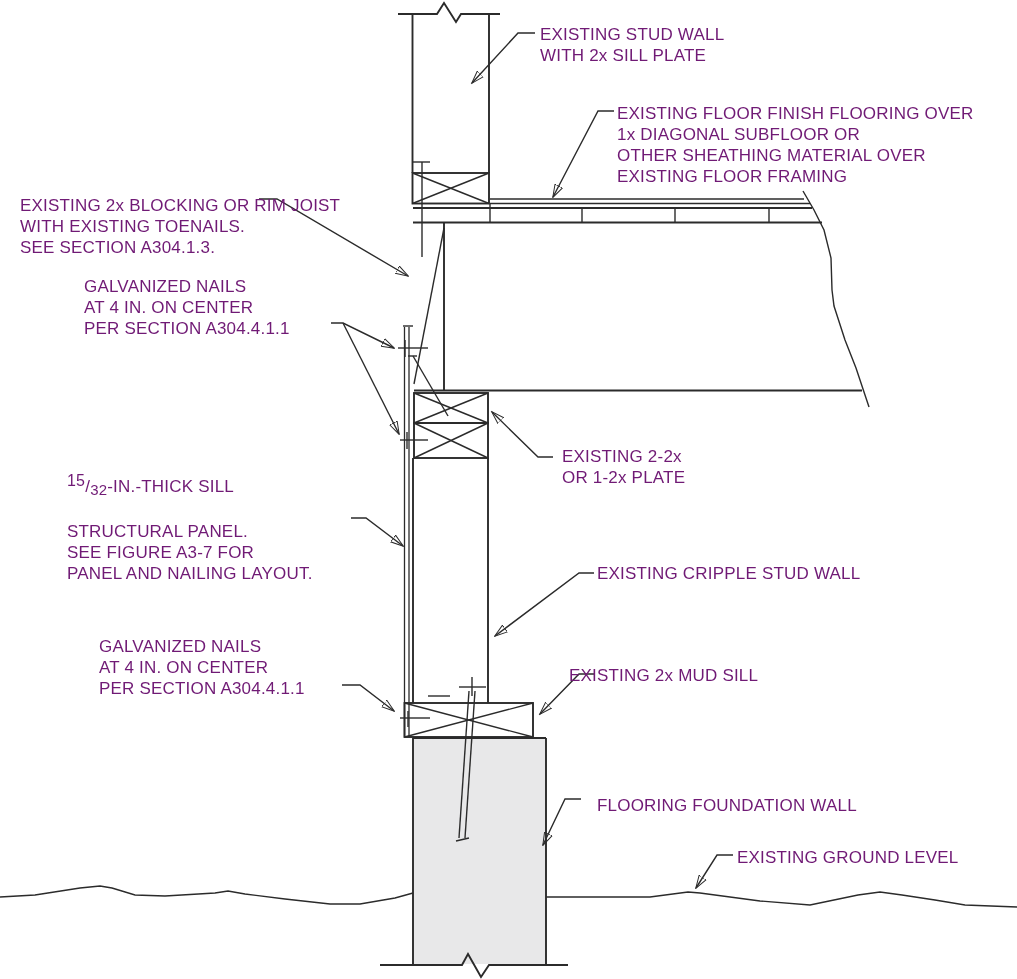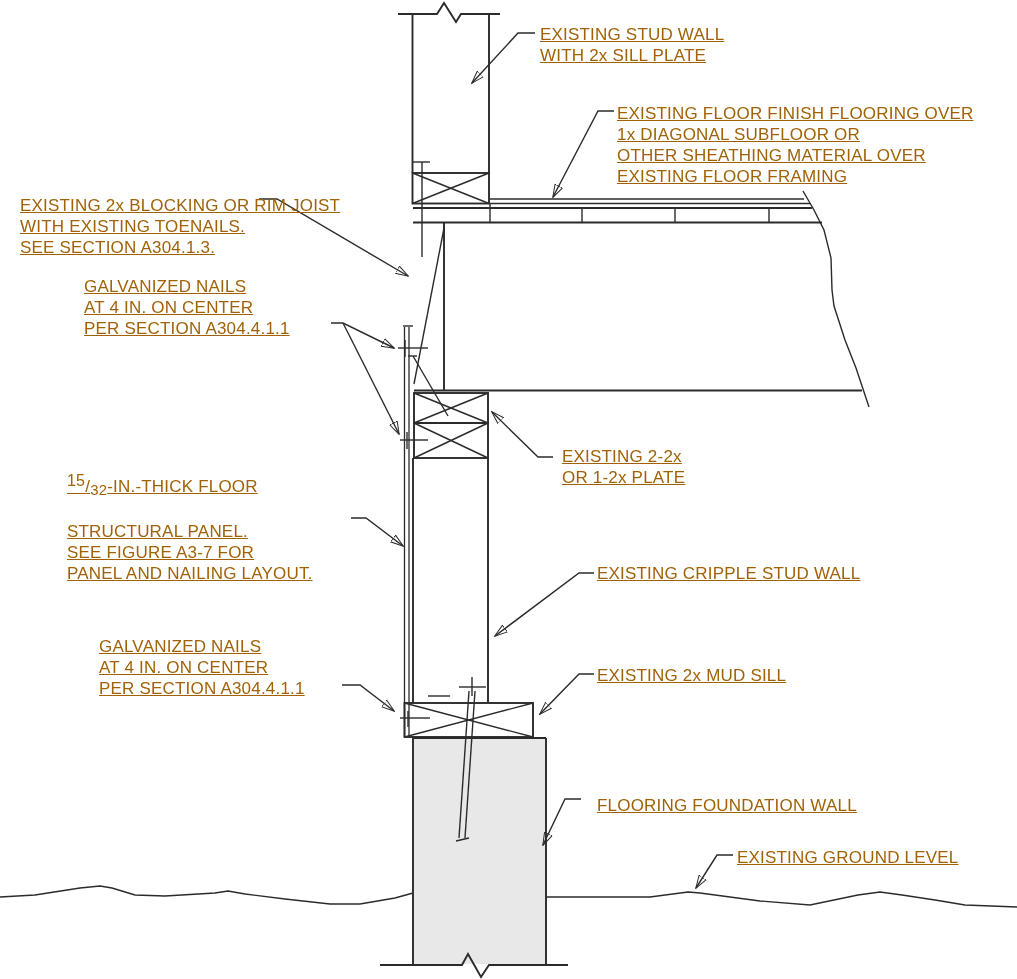--- a/index.html
+++ b/index.html
@@ -3,21 +3,21 @@
 <meta charset="utf-8">
 <style>
   html,body{margin:0;padding:0;background:#ffffff;}
   #canvas{
     position:relative;width:1017px;height:979px;background:#ffffff;
     font-family:"Liberation Sans",sans-serif;color:#231f20;overflow:hidden;
   }
   #drawing{position:absolute;left:0;top:0;}
   .lbl{
     position:absolute;font-size:17px;line-height:21px;letter-spacing:0.2px;
-    white-space:pre-line;color:#a16207;text-decoration:underline;
+    white-space:pre-line;color:#701a75;
   }
   .lbl .frac-sup{font-size:16px;vertical-align:6px;}
   .lbl .frac-sub{font-size:15px;vertical-align:-3px;text-align:right;}
   svg line,svg polyline,svg path,svg rect{stroke:#2b2b2b;fill:none;}
   .s2{stroke-width:1.9px;}
   .s1{stroke-width:1.4px;}
   .thin{stroke-width:1.3px;}
   .fill-gray{stroke:none;}
 </style>
 </head>
@@ -158,29 +158,29 @@
 OTHER SHEATHING MATERIAL OVER
 EXISTING FLOOR FRAMING</div>
   <div class="lbl" style="left:20px;top:147px;margin-top:48px;">EXISTING 2x BLOCKING OR RIM JOIST
 WITH EXISTING TOENAILS.
 SEE SECTION A304.1.3.</div>
   <div class="lbl" style="left:84px;top:276px;">GALVANIZED NAILS
 AT 4 IN. ON CENTER
 PER SECTION A304.4.1.1</div>
 
   <div class="lbl" style="left:67px;top:449px;">
-    <div><span class="frac-sup">15</span><span>/</span><span class="frac-sub">32</span><span>-IN.-THICK FLOOR</span></div>
+    <div><span class="frac-sup">15</span><span>/</span><span class="frac-sub">32</span><span>-IN.-THICK SILL</span></div>
     <div>STRUCTURAL PANEL.
 SEE FIGURE A3-7 FOR
 PANEL AND NAILING LAYOUT.</div>
   </div>
 
   <div class="lbl" style="left:562px;top:446px;">EXISTING 2-2x
 OR 1-2x PLATE</div>
   <div class="lbl" style="left:597px;top:563px;">EXISTING CRIPPLE STUD WALL</div>
-  <div class="lbl" style="left:597px;top:665px;">EXISTING 2x MUD SILL</div>
+  <div class="lbl" style="left:569px;top:665px;">EXISTING 2x MUD SILL</div>
   <div class="lbl" style="left:99px;top:636px;">GALVANIZED NAILS
 AT 4 IN. ON CENTER
 PER SECTION A304.4.1.1</div>
   <div class="lbl" style="left:597px;top:795px;">FLOORING FOUNDATION WALL</div>
   <div class="lbl" style="left:737px;top:847px;">EXISTING GROUND LEVEL</div>
 
 </div>
 
 </body></html>

